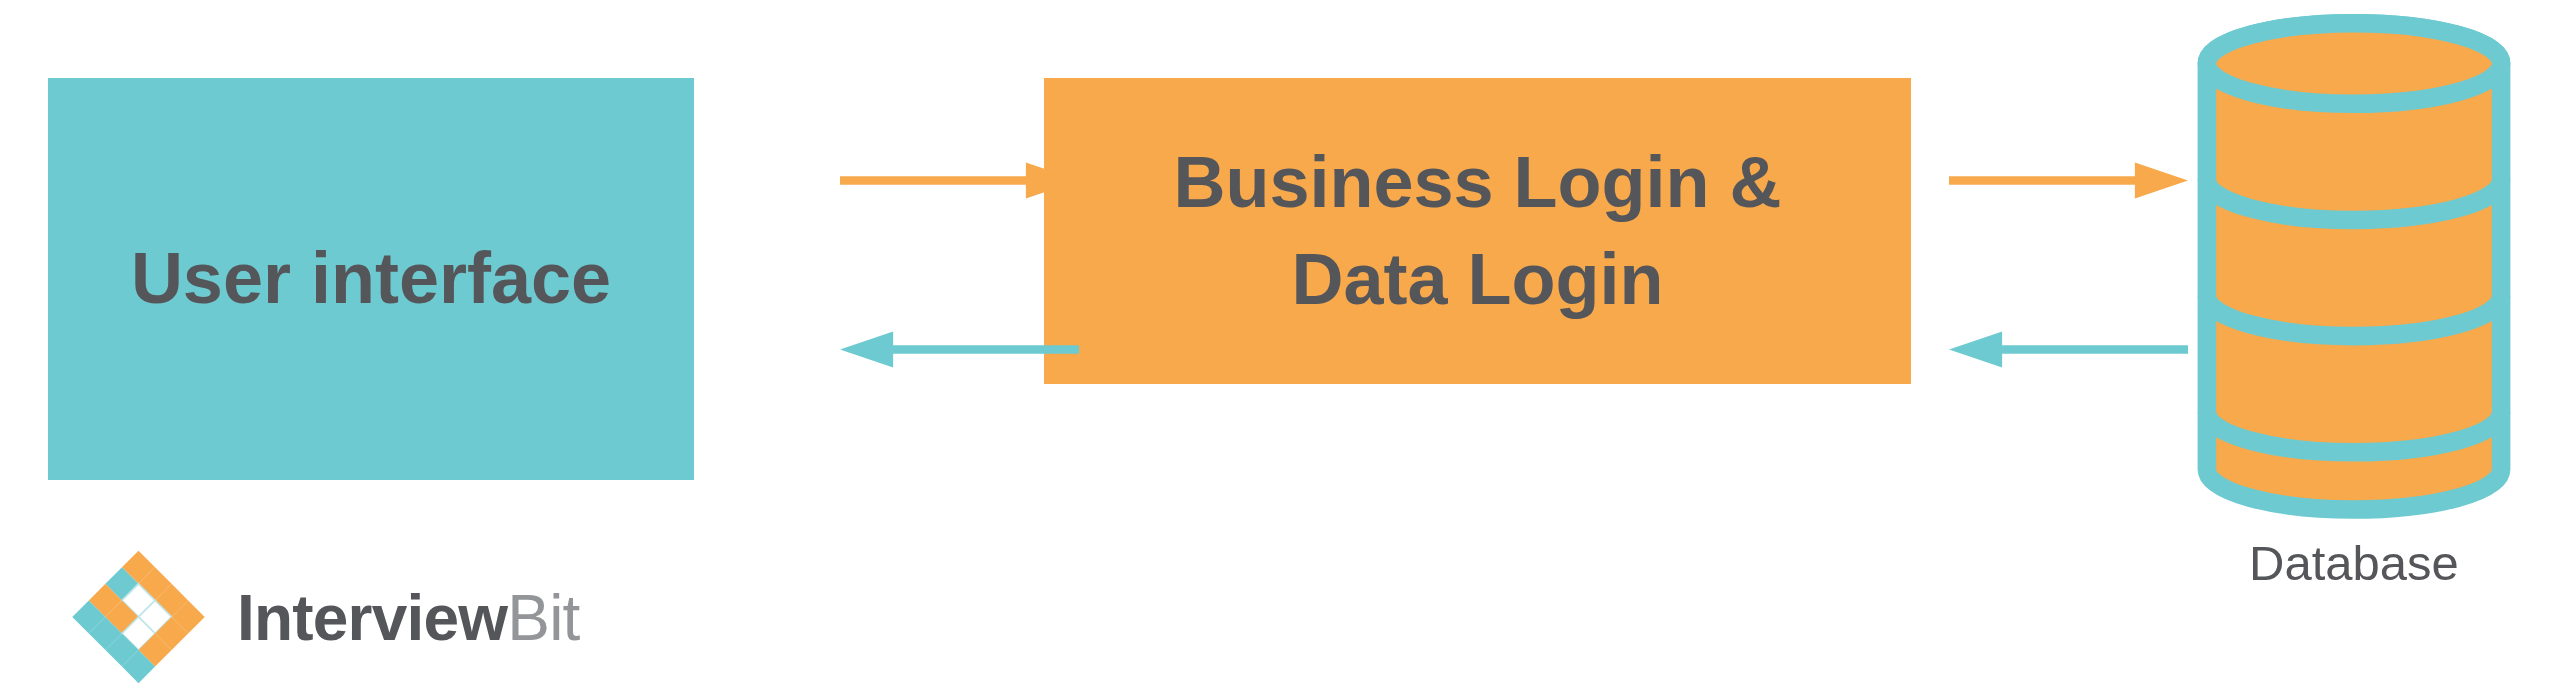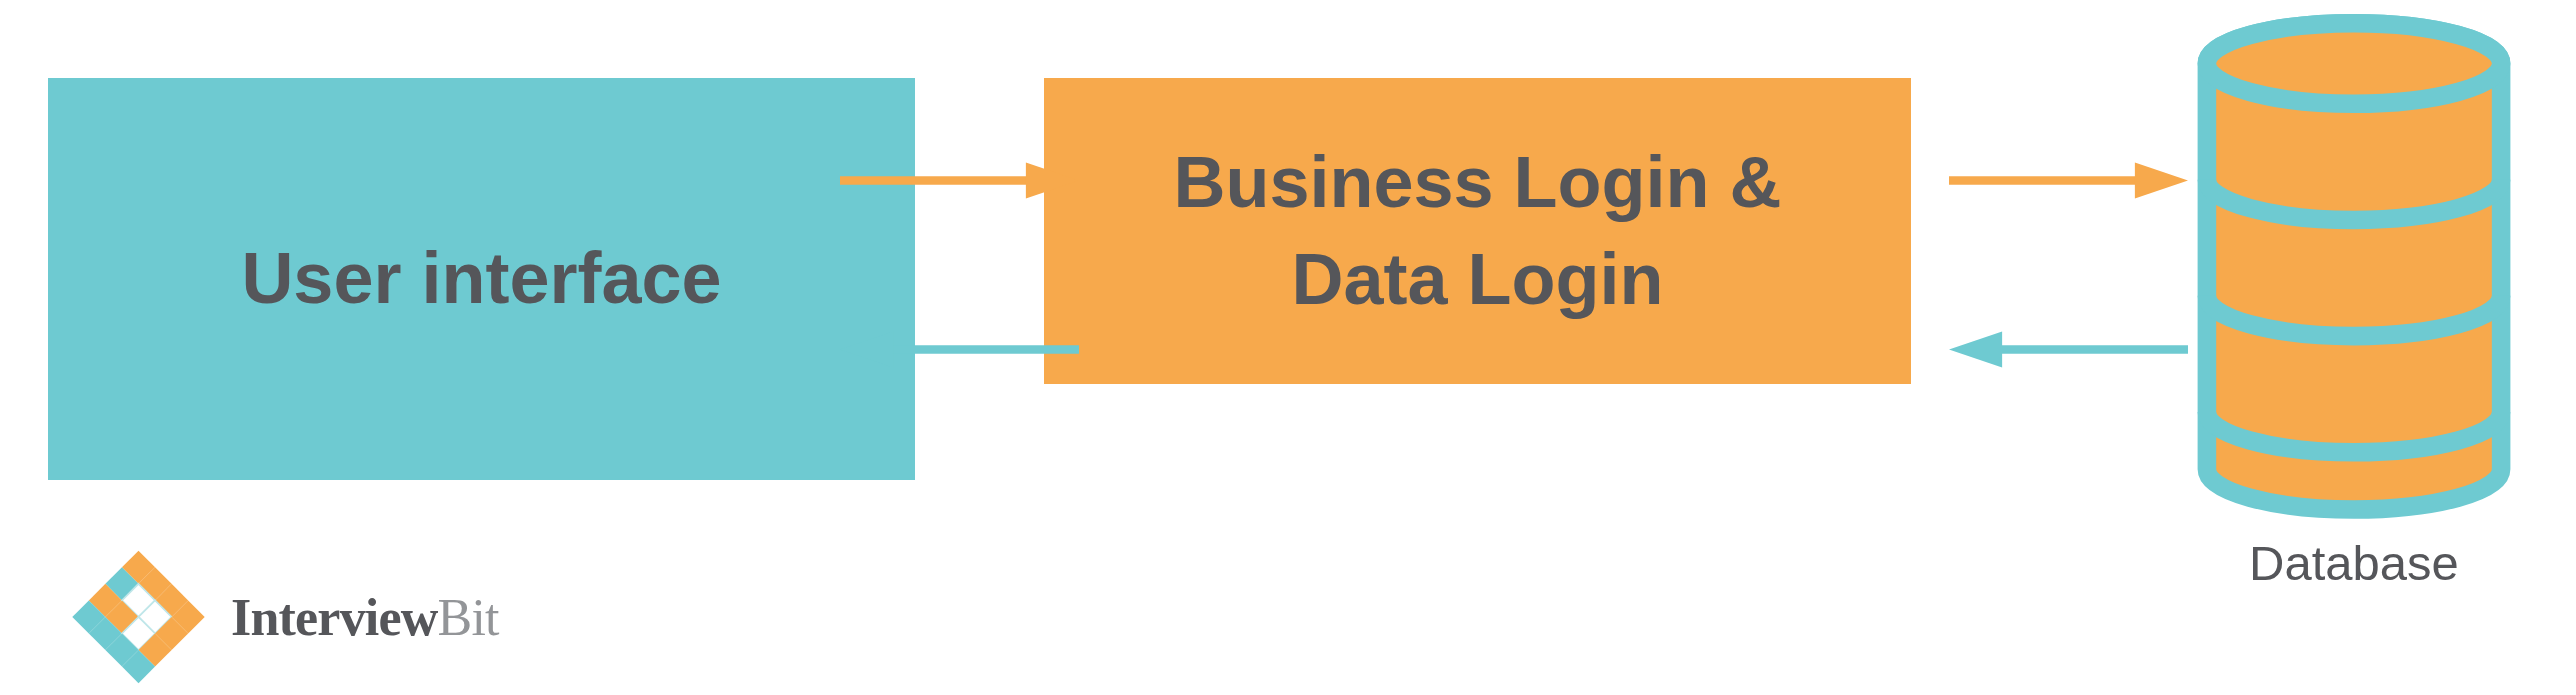--- a/index.html
+++ b/index.html
@@ -22,21 +22,21 @@
     justify-content: center;
     text-align: center;
     color: #55565a;
     font-weight: 700;
     font-size: 72px;
     line-height: 1.35;
   }
   .node-teal {
     left: 48px;
     top: 78px;
-    width: 867px;
+    width: 646px;
     height: 402px;
     background: #6ecad1;
   }
   .node-orange {
     left: 1044px;
     top: 78px;
     width: 867px;
     height: 306px;
     background: #f7a94c;
     padding: 0 55px;
@@ -75,25 +75,24 @@
     height: 137px;
     display: flex;
     align-items: center;
   }
   .logo-mark {
     width: 137px;
     height: 137px;
     flex: 0 0 auto;
   }
   .logo-text {
-    margin-left: 24px;
-    font-size: 52px;
+    margin-left: 30px;
+    font-size: 64px;
     letter-spacing: -0.8px;
     white-space: nowrap;
-    font-family: Liberation Serif, serif;
   }
   .logo-text .bold { font-weight: 700; color: #55565a; }
   .logo-text .light { font-weight: 400; color: #939598; }
 </style>
 </head>
 <body>
 
 <div class="canvas">
 
   <div class="node node-teal">

